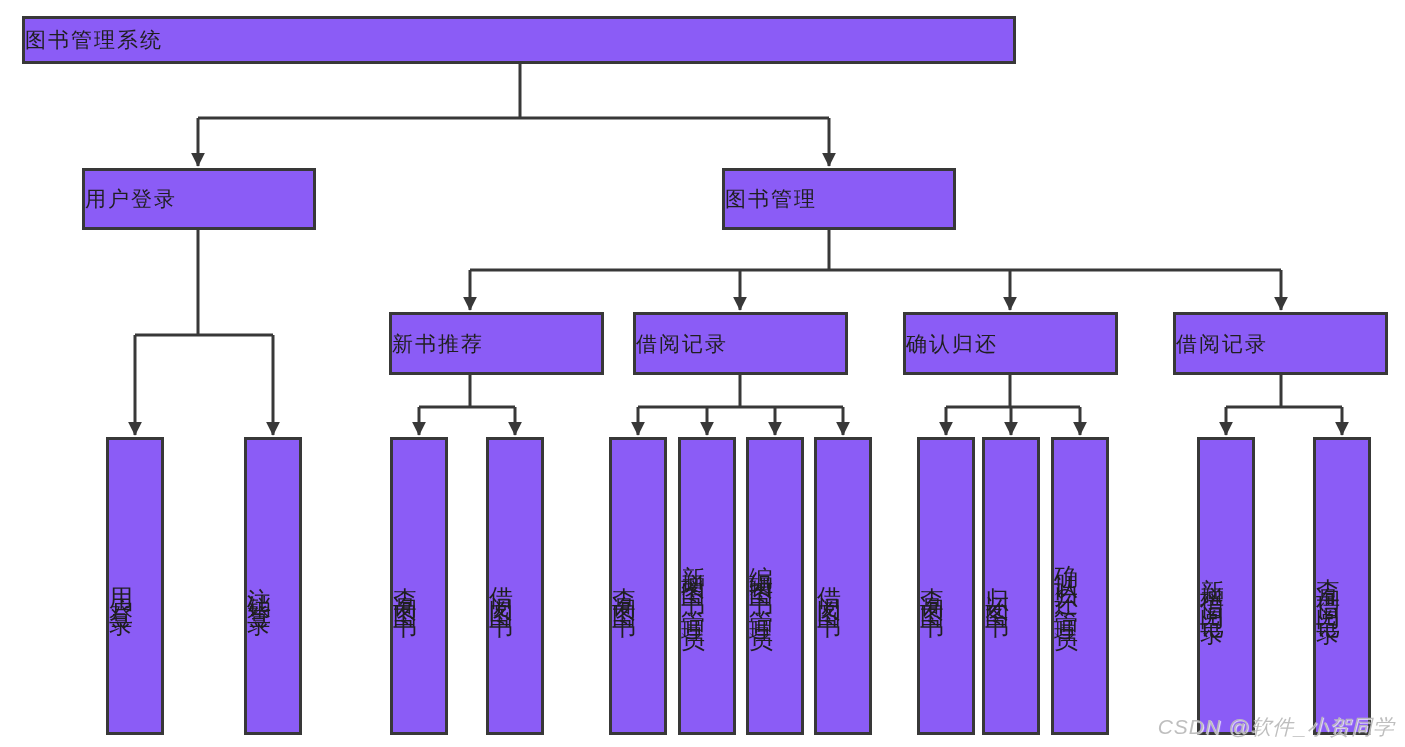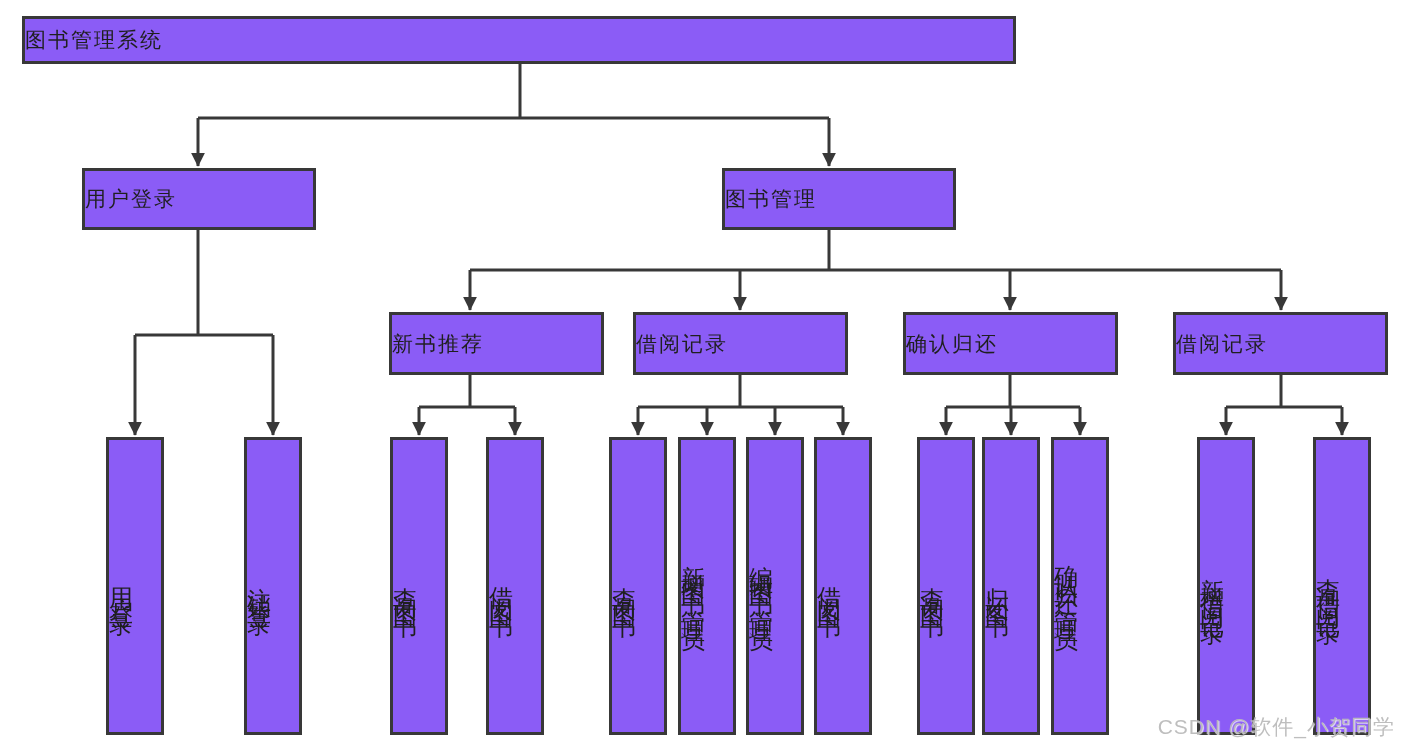--- a/index.html
+++ b/index.html
@@ -45,20 +45,21 @@
   .lf-9{left:917px;}  .lf-10{left:982px;} .lf-11{left:1051px;}
   .lf-12{left:1197px;}.lf-13{left:1313px;}
   .watermark{
     position:absolute;
     right:10px;bottom:6px;
     font-size:21px;
     color:rgba(186,186,186,0.95);
     text-shadow:1px 1px 1px rgba(255,255,255,0.85);
     letter-spacing:1px;
     white-space:nowrap;
+    font-style:italic;
   }
 </style>
 </head>
 <body>
 
 <div class="canvas">
 
   <svg class="wires" viewBox="0 0 1405 747" xmlns="http://www.w3.org/2000/svg">
     <defs>
       <marker id="arw" viewBox="0 0 10 10" refX="9.5" refY="5" markerWidth="6" markerHeight="4.6" orient="auto-start-reverse">

